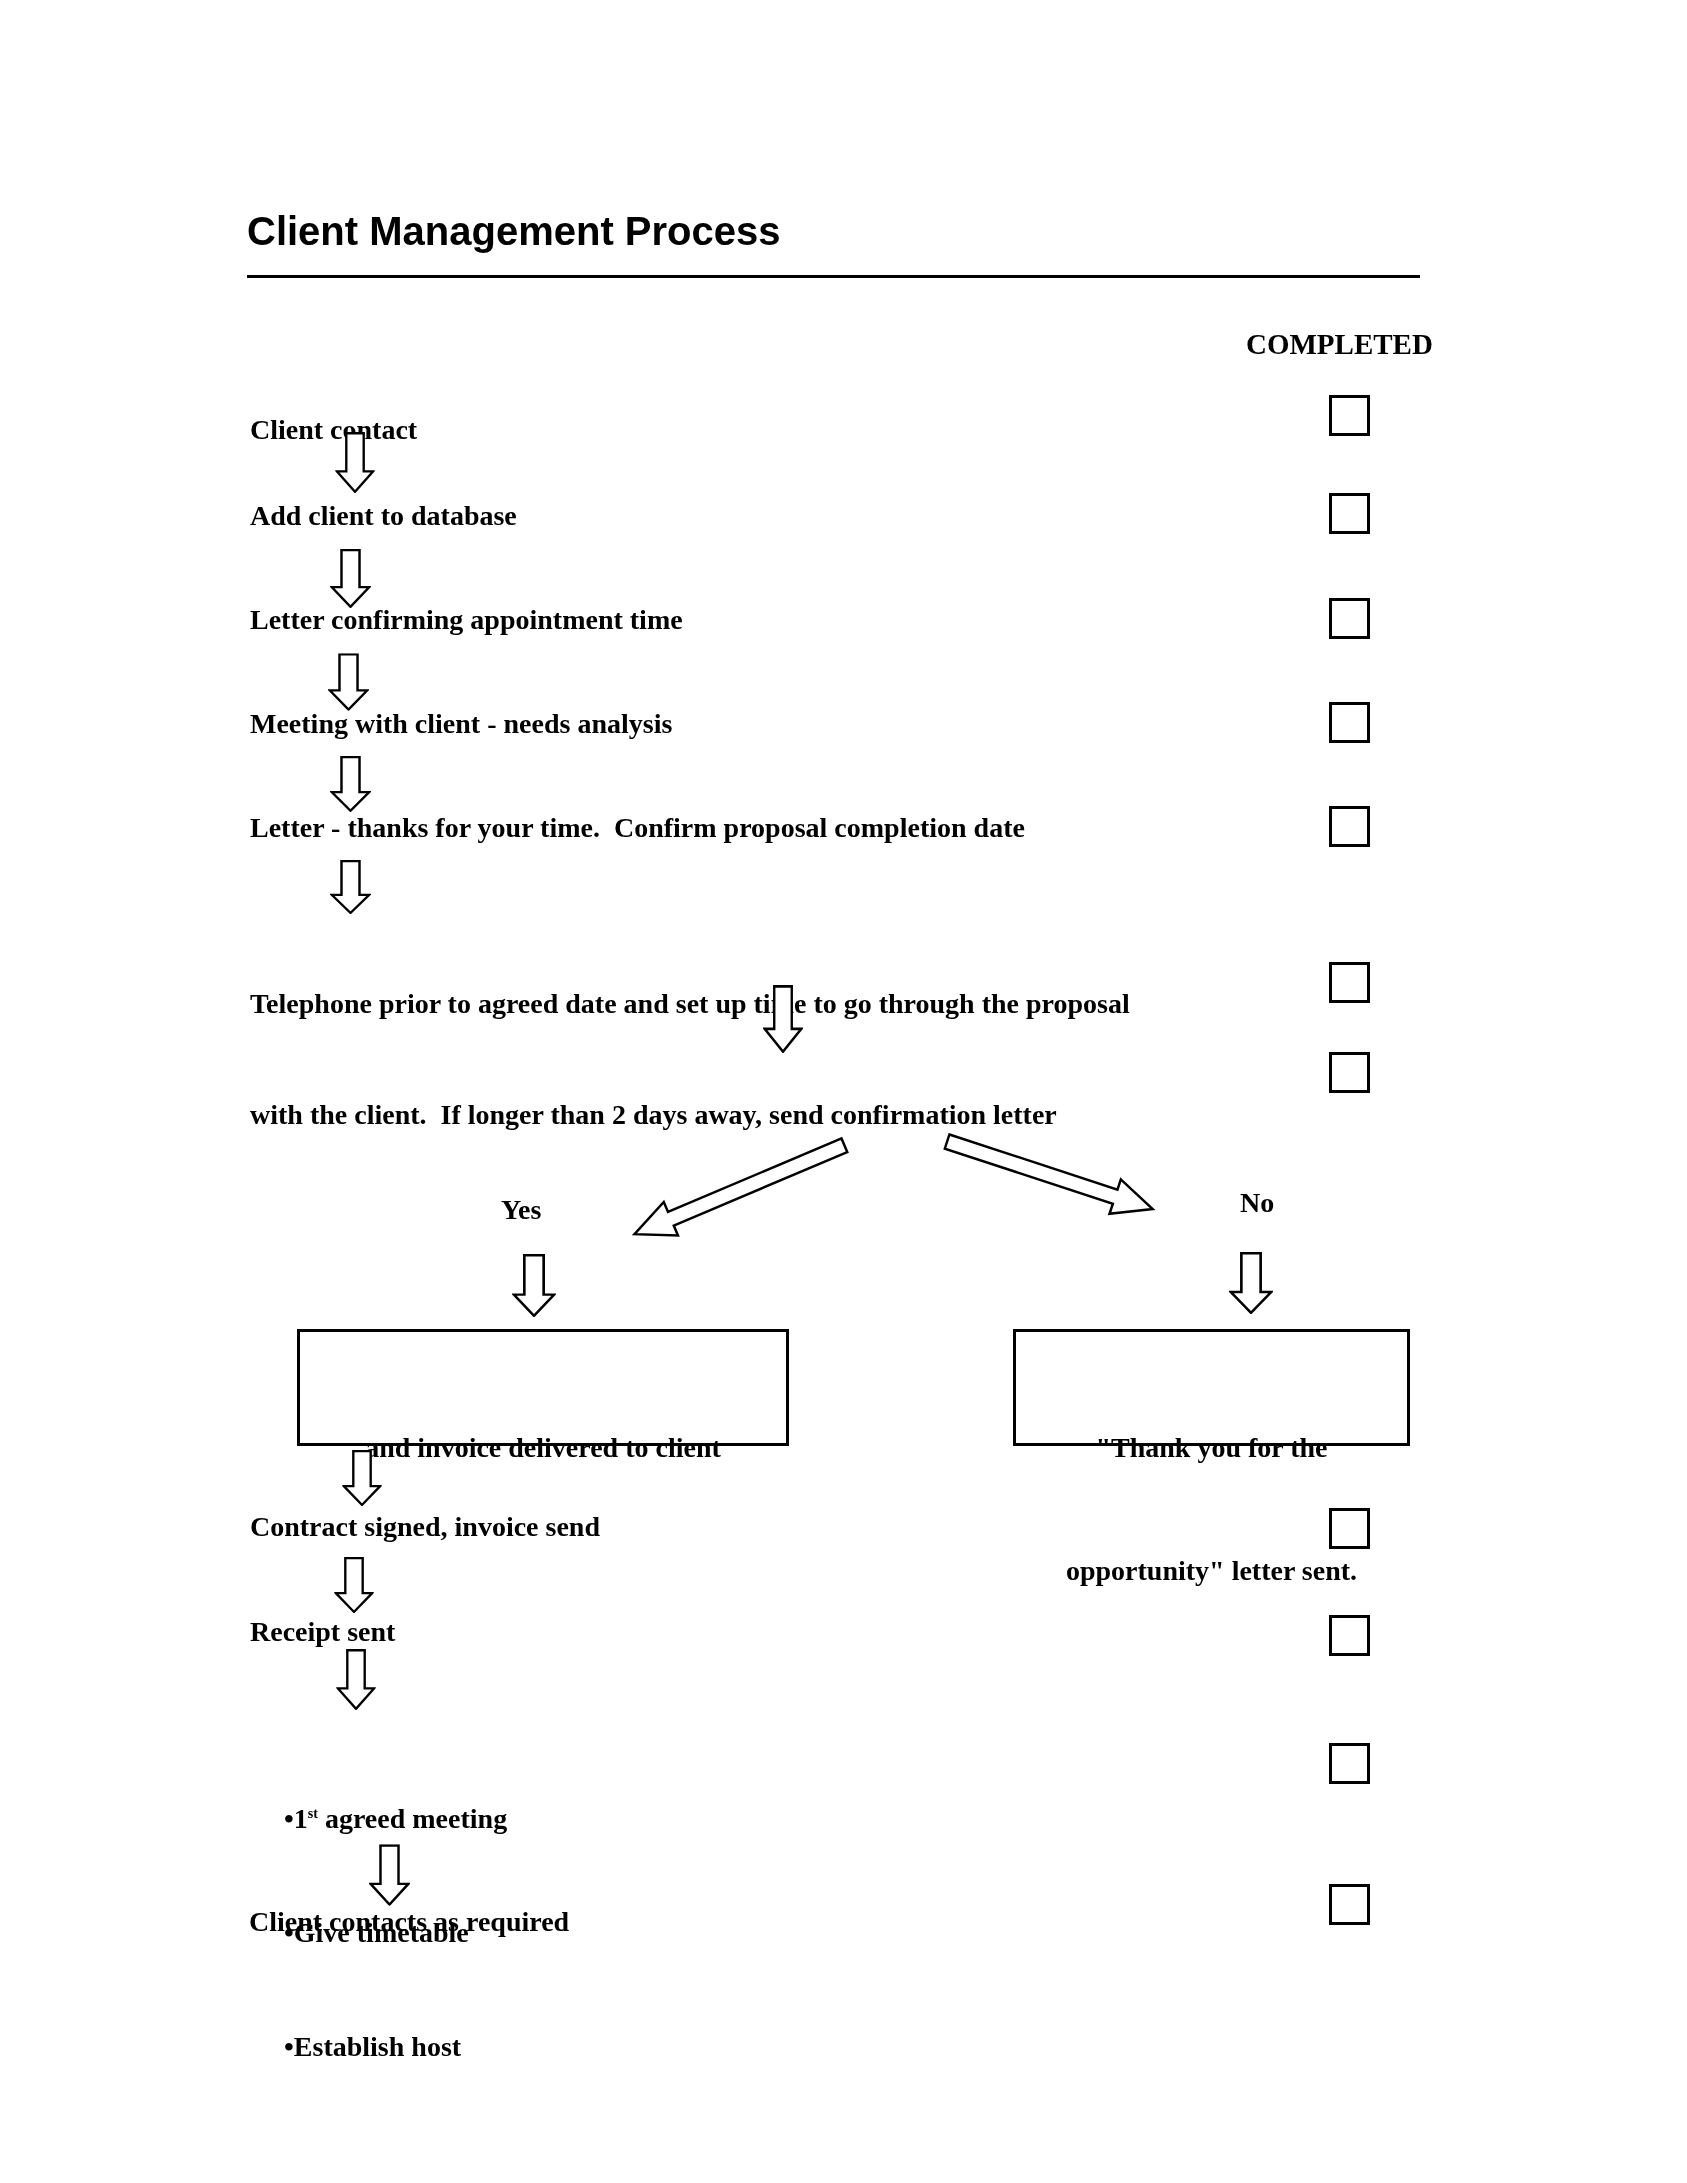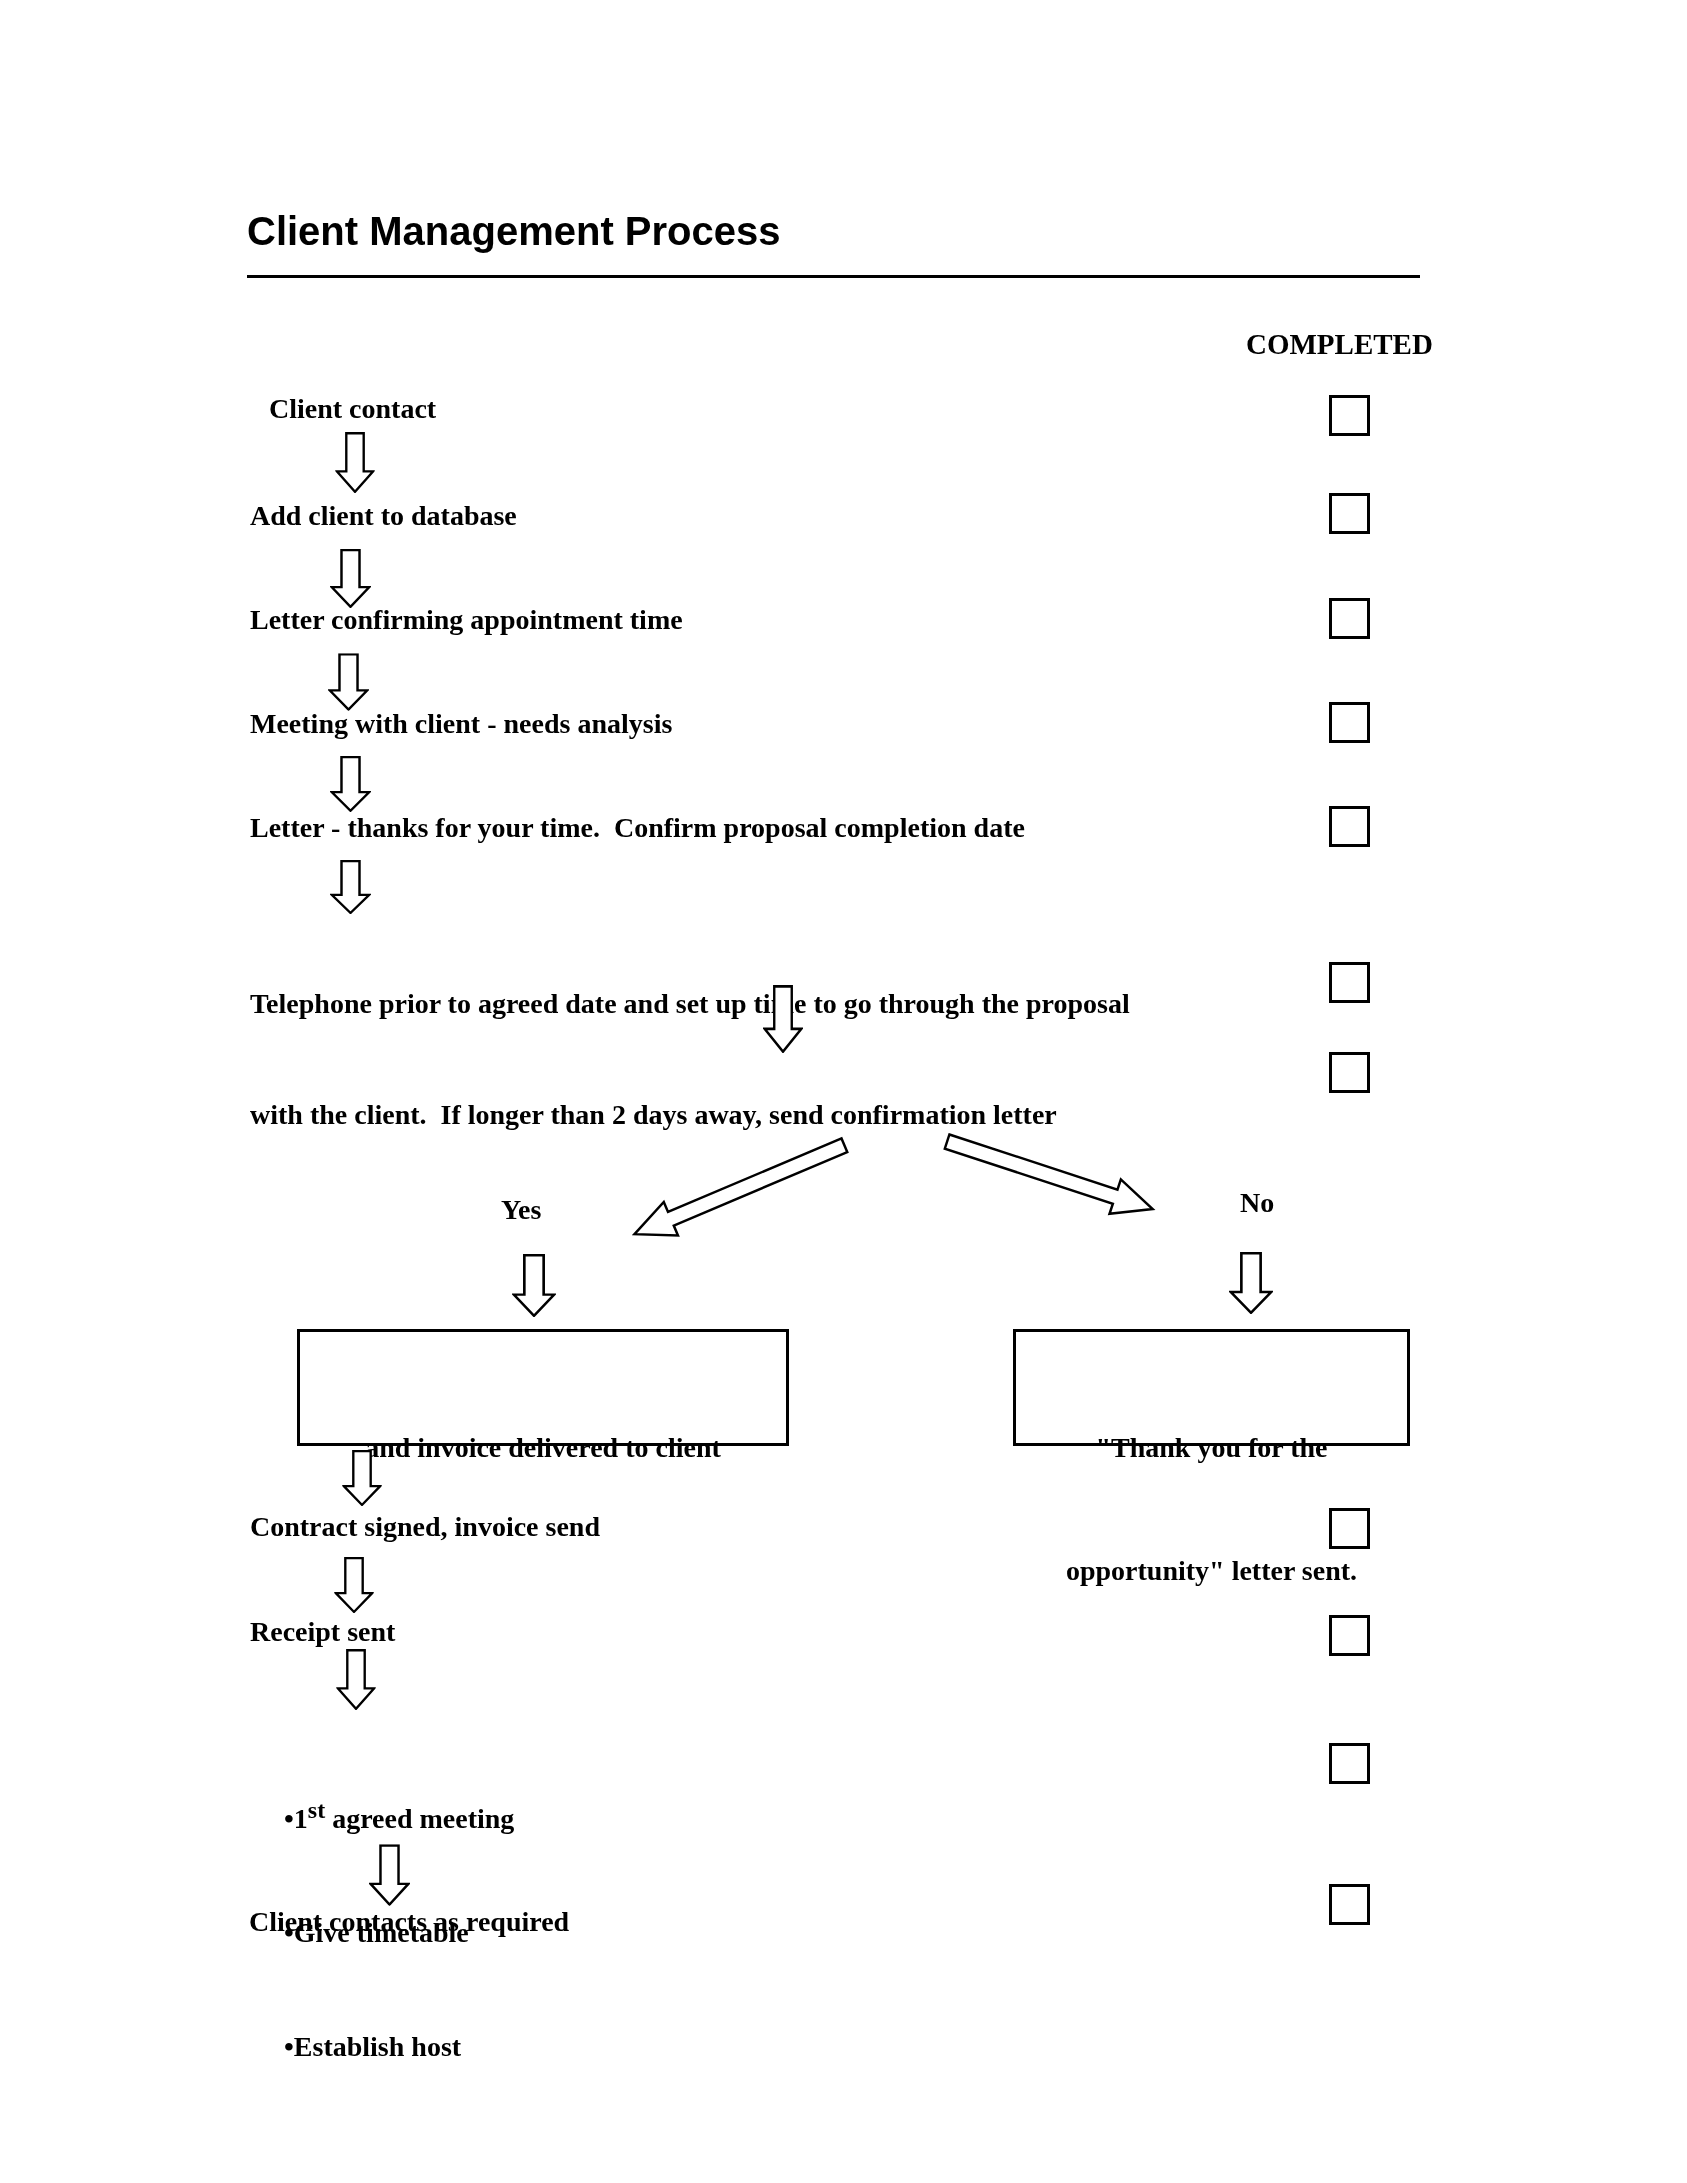--- a/index.html
+++ b/index.html
@@ -49,21 +49,21 @@
     white-space:pre-wrap;
     background:#fff;
   }
   .bullets{
     font-weight:bold;
     font-size:28px;
     line-height:38px;
     white-space:pre-wrap;
   }
   .bullets sup{
-    font-size:24px;
+    font-size:14px;
     vertical-align:super;
     line-height:0;
   }
   svg.arrow{display:block;overflow:visible;}
 </style>
 </head>
 <body>
 
 <div class="page">
 
@@ -73,21 +73,21 @@
         <path d="M14 1.5 L36 1.5 L36 49 L48 49 L25 74.5 L2 49 L14 49 Z" fill="#ffffff" stroke="#000000" stroke-width="3" stroke-linejoin="miter"></path>
       </symbol>
     </defs>
   </svg>
 
   <div class="abs title" style="left:247px;top:208px;">Client Management Process</div>
   <div class="abs rule" style="left:247px;top:275px;width:1173px;"></div>
 
   <div class="abs hdr" style="left:1246px;top:328px;">COMPLETED</div>
 
-  <div class="abs txt" style="left:250px;top:392px;margin-left:19px;">Client contact</div>
+  <div class="abs txt" style="left:250px;top:413px;">Client contact</div>
   <div class="abs txt" style="left:250px;top:499px;">Add client to database</div>
   <div class="abs txt" style="left:250px;top:603px;">Letter confirming appointment time</div>
   <div class="abs txt" style="left:250px;top:707px;">Meeting with client - needs analysis</div>
   <div class="abs txt" style="left:250px;top:811px;">Letter - thanks for your time.  Confirm proposal completion date</div>
   <div class="abs txt para" style="left:250px;top:911px;width:1005px;">
     <div>Telephone prior to agreed date and set up time to go through the proposal</div>
     <div>with the client.  If longer than 2 days away, send confirmation letter</div>
   </div>
 
   <svg class="abs arrow" style="left:335px;top:432px;" width="40" height="61" viewBox="0 0 48 74">

